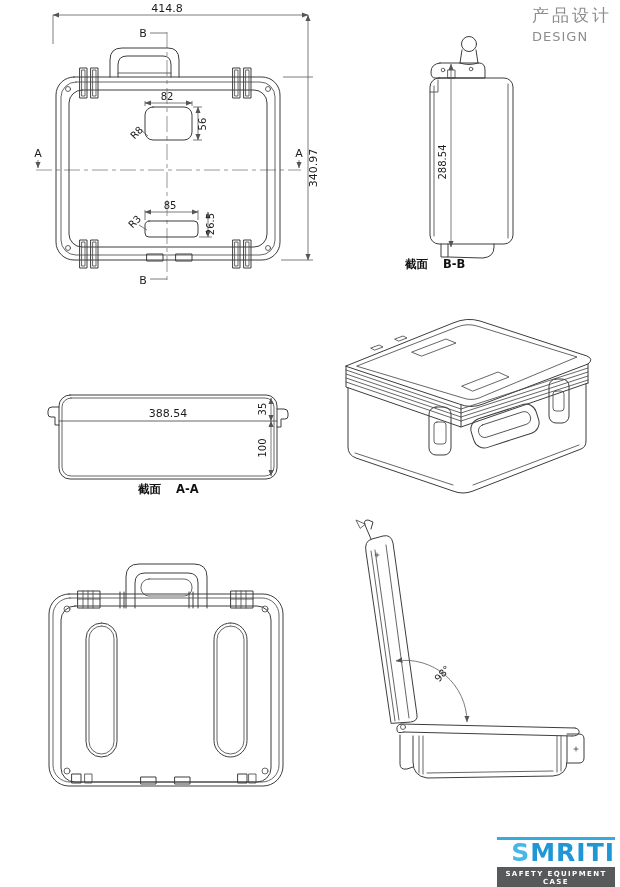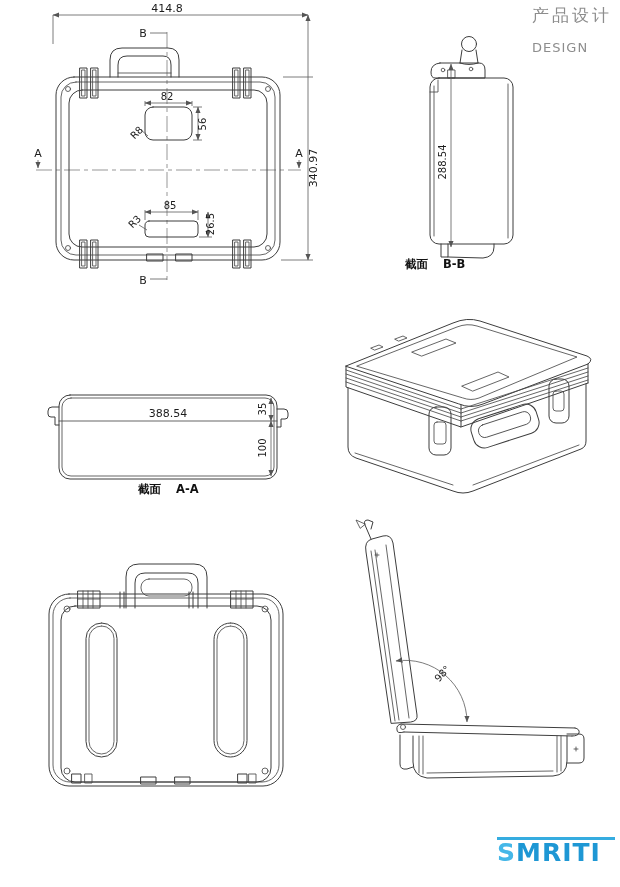--- a/index.html
+++ b/index.html
@@ -1,25 +1,25 @@
 <!DOCTYPE html>
 <html><head>
 <meta charset="utf-8">
 <style>
   html,body{margin:0;padding:0;background:#e8e8e8;}
   .page{position:relative;width:620px;height:887px;background:#ffffff;overflow:hidden;
         font-family:"DejaVu Sans","Liberation Sans",sans-serif;}
   
   .hdr{position:absolute;top:4px;right:8px;color:#8d8d8d;}
   .hdr-cn{font-size:17px;letter-spacing:3px;}
-  .hdr-en{font-size:13px;letter-spacing:1px;margin-top:13px;}
+  .hdr-en{font-size:13px;letter-spacing:1px;margin-top:2px;}
   
   .logo{position:absolute;left:497px;top:837px;width:118px;}
   .logo-brand{border-top:3px solid #35ace0;font-size:25px;font-weight:800;line-height:1.05;
-              letter-spacing:1px;text-align:left;padding-top:0px;}
+              letter-spacing:1px;text-align:right;padding-top:0px;}
   .logo-s{color:#45b7e8;}
   .logo-rest{color:#1e97d4;}
   .logo-bar{background:#58595b;color:#ffffff;font-size:7px;font-weight:bold;
             letter-spacing:1.4px;text-align:center;padding:3px 0 2px 0;margin-top:1px;}
   
   svg{position:absolute;overflow:visible;}
   .ln{fill:none;stroke:#3d3d3d;stroke-width:1;stroke-linejoin:round;stroke-linecap:round;}
   .ln2{fill:none;stroke:#4a4a4a;stroke-width:0.85;stroke-linejoin:round;stroke-linecap:round;}
   .dim{fill:none;stroke:#5a5a5a;stroke-width:0.8;}
   .cl{fill:none;stroke:#6a6a6a;stroke-width:0.7;stroke-dasharray:16 4 4 4;}
@@ -235,15 +235,16 @@
     <path class="ln" d="M78,221 V247 Q78,261 92,263 L218,261 Q232,260 232,246 V221"></path>
     <path class="ln2" d="M92,258 L218,256"></path>
     <path class="ln2" d="M84,221 V258 M88,221 V259 M222,221 V257 M226,221 V256"></path>
     <path class="ln" d="M65,220 V249 Q65,255 72,254 L78,252"></path>
     <path class="ln" d="M232,219 H244 Q249,219 249,224 V243 Q249,248 244,248 H232"></path>
     <path class="ln2" d="M239,234 H243 M241,232 V236"></path>
   </svg>
 
   <div class="logo">
     <div class="logo-brand"><span class="logo-s">S</span><span class="logo-rest">MRITI</span></div>
+    <div class="logo-bar">SAFETY EQUIPMENT CASE</div>
   </div>
 
 </div>
 
 </body></html>

